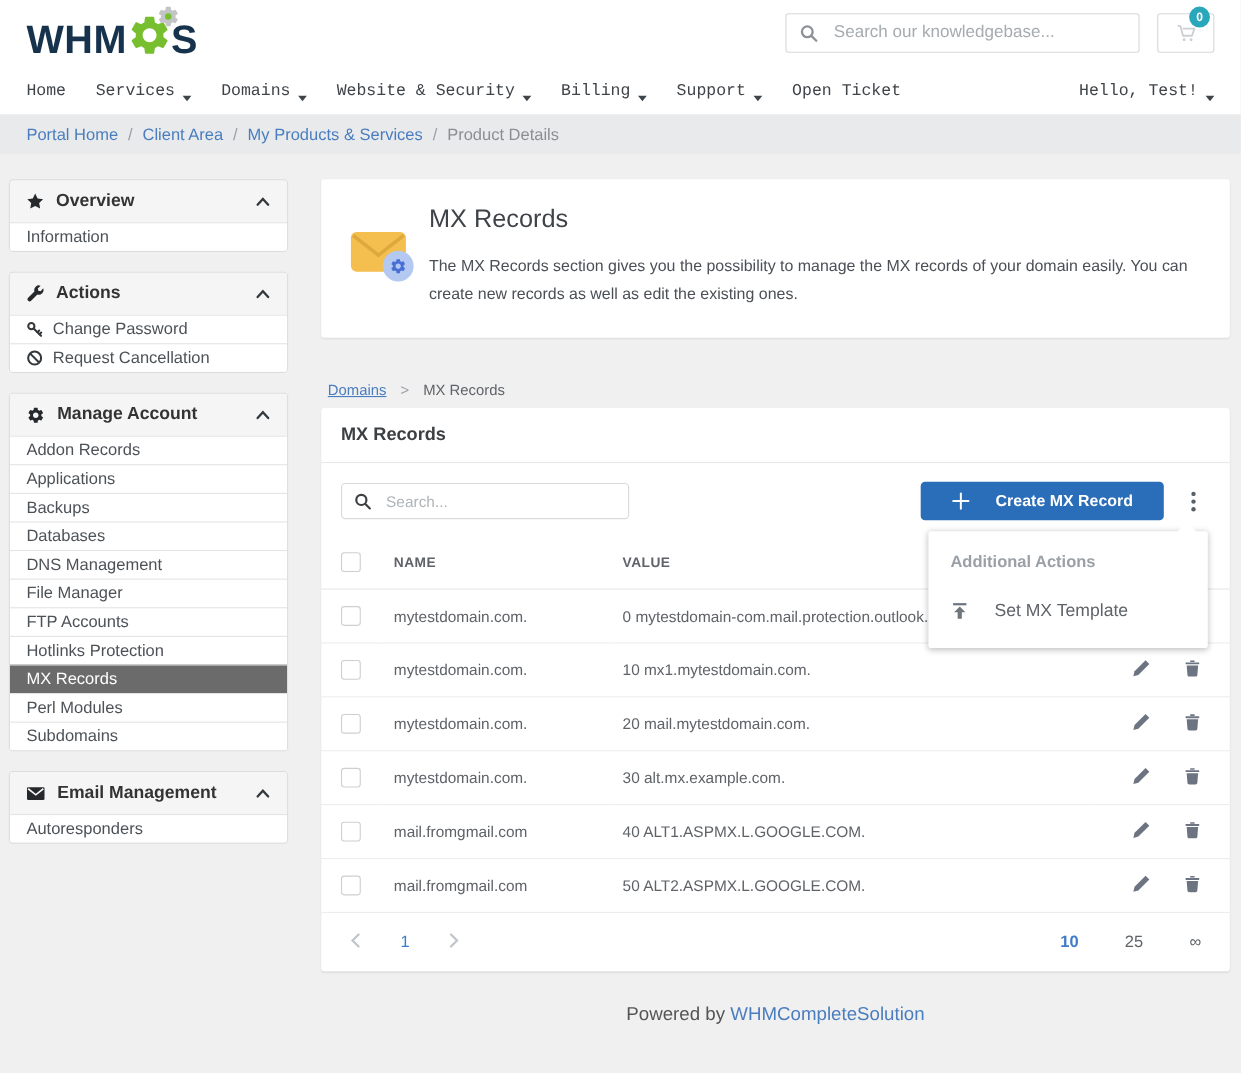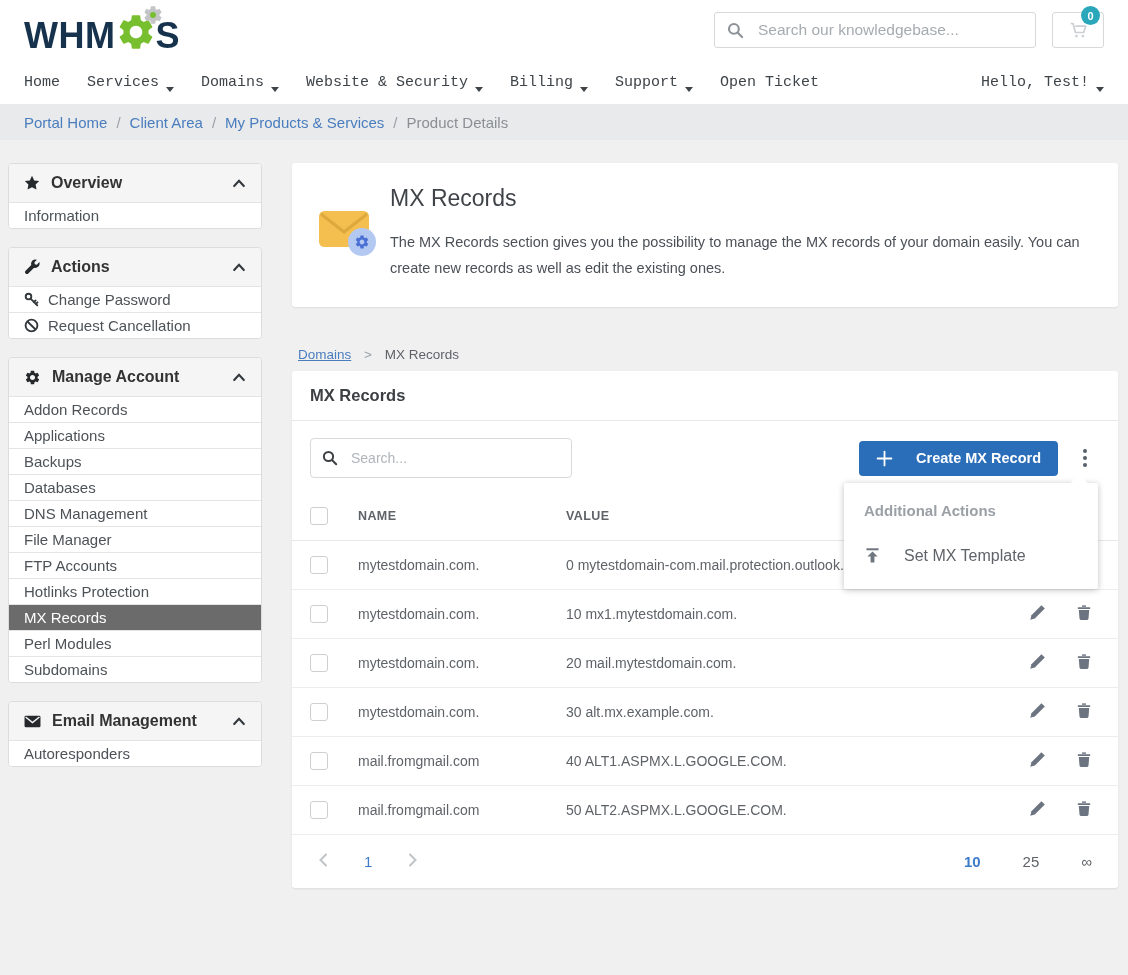--- a/index.html
+++ b/index.html
@@ -55,26 +55,26 @@
     background:#b3c9f2; display:flex; align-items:center; justify-content:center; }
   .hc-title { font-size:23px; color:#3f4348; margin:0 0 17px; font-weight:normal; }
   .hc-desc { font-size:14.5px; color:#4b5056; line-height:1.8; }
   .mod-crumb { font-size:13.5px; margin:0 0 9px 6px; color:#9aa0a6; }
   .mod-crumb a { color:#4a7dbe; text-decoration:underline; cursor:pointer; }
   .mod-crumb .cur { color:#5f6368; }
   
   .panel { background:#fff; border-radius:3px; box-shadow:0 1px 2px rgba(0,0,0,.08); position:relative; }
   .panel-head { padding:15px 18px; font-size:16.5px; font-weight:bold; color:#3c4043; border-bottom:1px solid #e8e8e8; }
   .toolbar { padding:17px 18px 14px; display:flex; align-items:center; }
-  .tb-search { width:262px; height:40px; border:1px solid #d9d9d9; border-radius:4px;
+  .tb-search { width:262px; height:33px; border:1px solid #d9d9d9; border-radius:4px;
     display:flex; align-items:center; padding:0 11px; gap:11px; }
   .tb-search input { border:none; outline:none; flex:1; font-size:14px; color:#555; font-family:inherit; }
   .tb-search input::placeholder { color:#b0b5ba; }
   .tb-create { margin-left:auto; background:#2a6db8; border:none; color:#fff; height:35px; border-radius:4px;
-    display:flex; align-items:center; gap:23px; padding:0 17px; font-size:14.5px; font-weight:bold;
+    display:flex; align-items:center; gap:23px; padding:0 28px; font-size:14.5px; font-weight:bold;
     font-family:inherit; cursor:pointer; }
   .tb-kebab { width:30px; margin-left:12px; display:flex; flex-direction:column; align-items:center; gap:3px;
     background:none; border:none; cursor:pointer; padding:6px 0; }
   .tb-kebab .dot { width:4px; height:4px; border-radius:50%; background:#566069; }
   
   .dropdown { position:absolute; top:112px; right:20px; width:254px; background:#fff; z-index:6;
     box-shadow:0 1px 6px rgba(0,0,0,.25); border-radius:2px; padding:19px 0 13px; }
   .dropdown::before { content:""; position:absolute; top:-6px; right:13px; width:12px; height:12px;
     background:#fff; transform:rotate(45deg); }
   .dd-header { padding:0 20px 17px; color:#9aa0a6; font-size:15px; font-weight:bold; }
@@ -501,15 +501,19 @@
               </svg>
           </button>
           <span class="pg-right">
             <button class="pg-size active">10</button>
             <button class="pg-size">25</button>
             <button class="pg-size">∞</button>
           </span>
         </div>
       </div>
 
+      <div class="footer">
+        <span>Powered by</span>
+        <a>WHMCompleteSolution</a>
+      </div>
     </div>
   </div>
 </div>
 
 </body></html>

